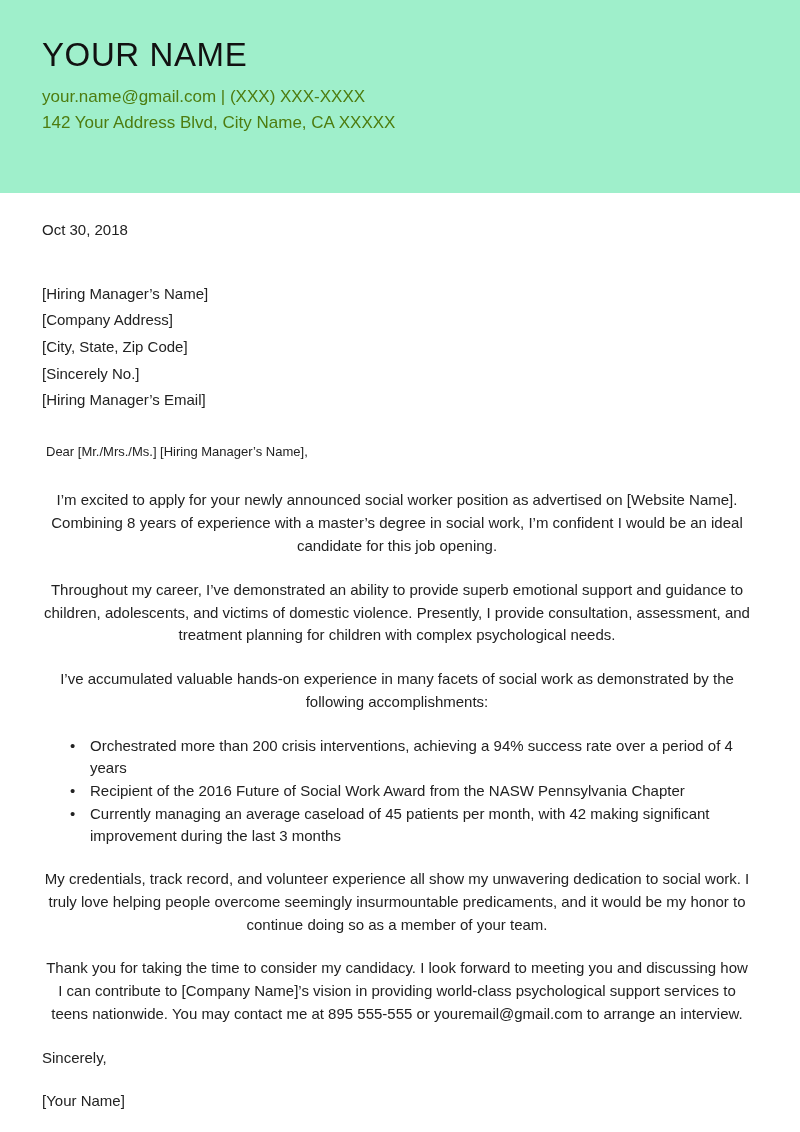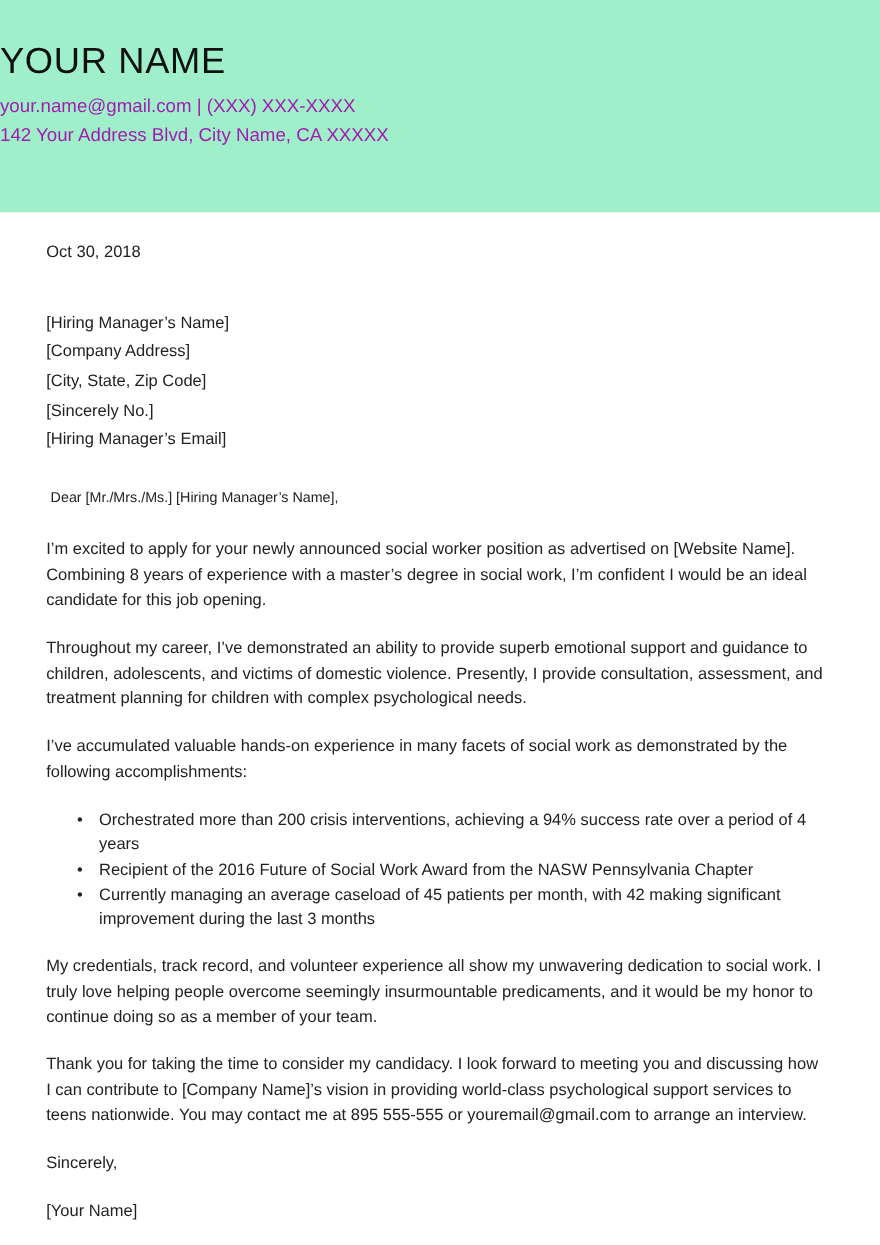--- a/index.html
+++ b/index.html
@@ -17,36 +17,37 @@
   }
 
   
   .header-band {
     background: #9FEFCB;
     padding: 36px 0 0 0;
     height: 193px;
     box-sizing: border-box;
   }
   .header-inner {
+    padding-left: 42px;
     padding-right: 42px;
   }
   .applicant-name {
     font-size: 33px;
     font-weight: 300;
     letter-spacing: 0.6px;
     line-height: 1.15;
     color: #111111;
     margin: 0 0 10px 0;
     white-space: nowrap;
   }
   .contact-line {
     font-size: 17px;
     font-weight: 400;
     line-height: 1.52;
-    color: #a21caf;
+    color: #4d7c0f;
     white-space: nowrap;
   }
 
   
   .letter {
     padding: 26px 48px 0 42px;
     box-sizing: border-box;
   }
   .date-line {
     font-size: 15px;
@@ -63,20 +64,21 @@
   .salutation {
     font-size: 13px;
     line-height: 1.5;
     margin-bottom: 28px;
     padding-left: 4px;
   }
   .para {
     font-size: 15px;
     line-height: 1.52;
     margin-bottom: 21px;
+    text-align: center;
   }
   .accomplishments {
     list-style: none;
     margin: 0 0 21px 0;
     padding: 0;
   }
   .accomplishments li {
     font-size: 15px;
     line-height: 1.47;
     position: relative;

